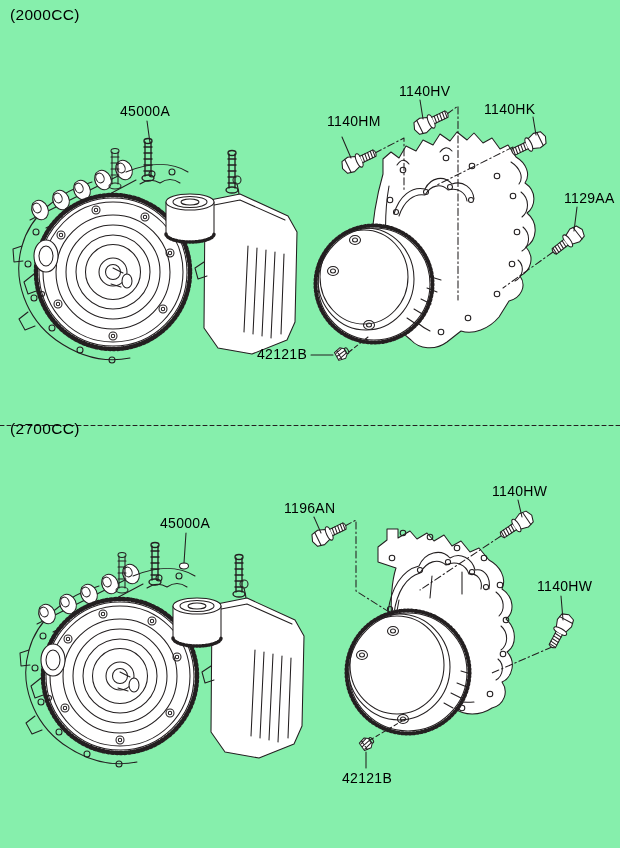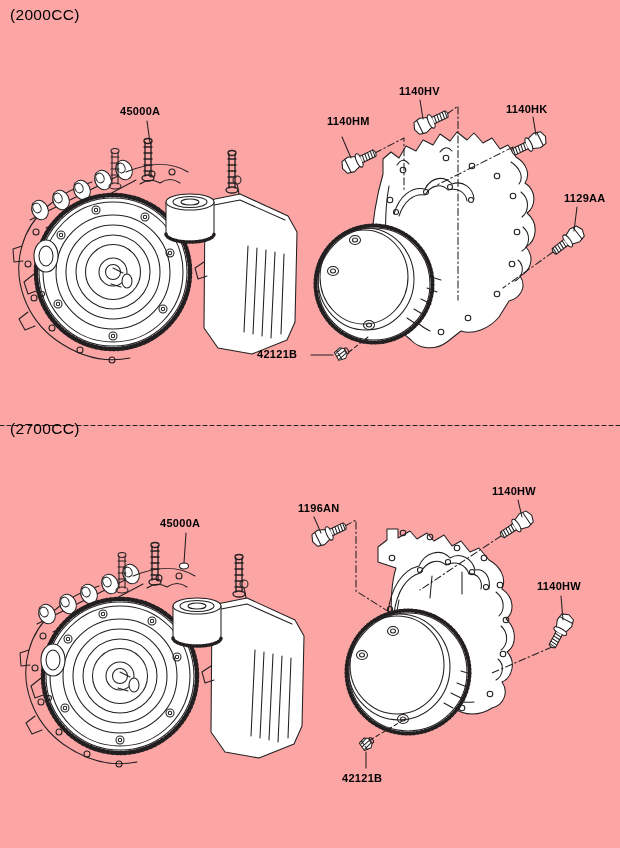--- a/index.html
+++ b/index.html
@@ -1,59 +1,58 @@
 <!DOCTYPE html>
 <html><head>
 <meta charset="utf-8">
 <style>
   html,body{margin:0;padding:0;}
   body{background:#e8e8e8;}
   .canvas{
     position:relative;
     width:620px;height:848px;
-    background:#fca5a5;
+    background:#86efac;
     overflow:hidden;
     font-family:"Liberation Sans", sans-serif;
   }
   .art{position:absolute;left:0;top:0;width:620px;height:848px;}
   .part-label{
     position:absolute;
-    font-size:11px;
+    font-size:14px;
     line-height:16px;
     color:#000;
     letter-spacing:0.3px;
     white-space:nowrap;
     z-index:5;
-    font-weight:bold;
   }
   .section-title{
     position:absolute;
     font-size:15.5px;
     line-height:17px;
     color:#000;
     letter-spacing:0.3px;
     z-index:5;
   }
 </style>
 </head>
 <body>
 
 <div class="canvas">
 
   <div class="section-title" style="left:10px;top:6px">(2000CC)</div>
   <div class="part-label" style="left:120px;top:103px">45000A</div>
   <div class="part-label" style="left:327px;top:113px">1140HM</div>
   <div class="part-label" style="left:399px;top:83px">1140HV</div>
-  <div class="part-label" style="left:506px;top:101px">1140HK</div>
+  <div class="part-label" style="left:484px;top:101px">1140HK</div>
   <div class="part-label" style="left:564px;top:190px">1129AA</div>
   <div class="part-label" style="left:257px;top:346px">42121B</div>
 
   <div class="section-title" style="left:10px;top:420px">(2700CC)</div>
   <div class="part-label" style="left:160px;top:515px">45000A</div>
-  <div class="part-label" style="left:298px;top:500px">1196AN</div>
+  <div class="part-label" style="left:284px;top:500px">1196AN</div>
   <div class="part-label" style="left:492px;top:483px">1140HW</div>
   <div class="part-label" style="left:537px;top:578px">1140HW</div>
   <div class="part-label" style="left:342px;top:770px">42121B</div>
 
   <svg class="art" viewBox="0 0 620 848" fill="none" stroke="#231f20" stroke-width="1.05" stroke-linecap="round" stroke-linejoin="round">
 
     <defs>
 
       <g id="bolt">
         <path d="M-8,-6.5 L-1,-8 L6,-5.5 L8.5,0 L6,5.5 L-1,8 L-8,6.5 L-10.5,0 Z" fill="#fff"></path>

